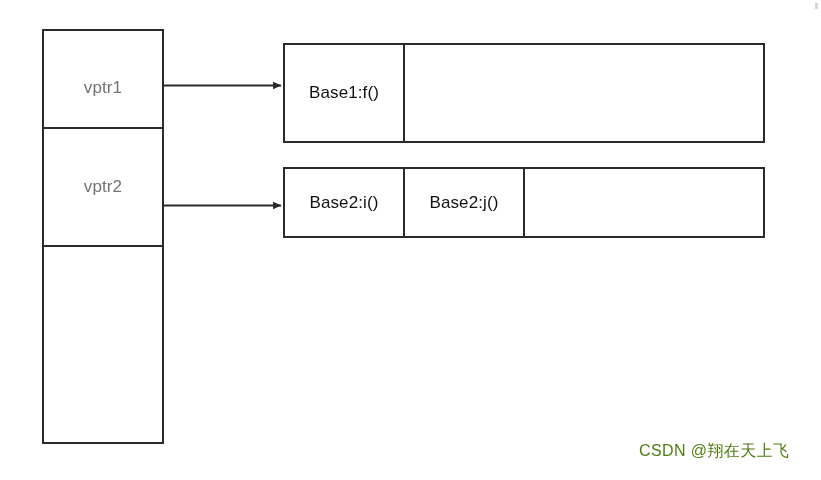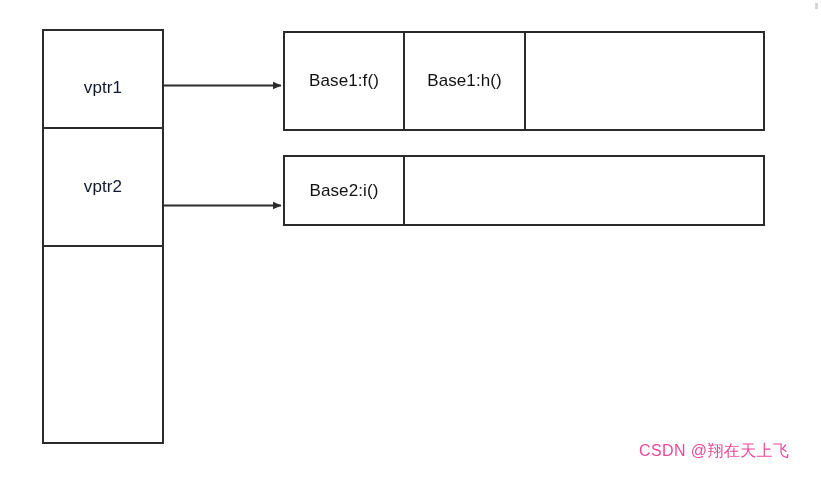--- a/index.html
+++ b/index.html
@@ -33,35 +33,36 @@
   }
   .obj-cell {
     position: absolute;
     left: 0;
     width: 100%;
     box-sizing: border-box;
     display: flex;
     align-items: center;
     justify-content: center;
     font-size: 17px;
-    color: #0f172a;
+    color: #737373;
     letter-spacing: 0.1px;
     background: #ffffff;
   }
   .obj-cell-0 { top: 0px;   height: 114px; }
   .obj-cell-1 { top: 96px; height: 120px; border-top: 2px solid #2b2b2b; border-bottom: 2px solid #2b2b2b; }
   .obj-cell-2 { top: 234px; height: 177px; }
 
   
   .vtable {
     position: absolute;
     box-sizing: border-box;
     border: 2px solid #2b2b2b;
     background: #0f766e;
     display: flex;
+    margin-top: 12px;
   }
   .vtable-0 { left: 283px; top: 31px;  width: 482px; height: 100px; }
   .vtable-1 { left: 283px; top: 155px; width: 482px; height: 71px; }
 
   .vt-cell {
     box-sizing: border-box;
     display: flex;
     align-items: center;
     justify-content: center;
     font-size: 17px;
@@ -87,21 +88,21 @@
     height: 480px;
     pointer-events: none;
   }
 
   
   .watermark {
     position: absolute;
     left: 639px;
     top: 441px;
     font-size: 16px;
-    color: #ec4899;
+    color: #4d7c0f;
     white-space: nowrap;
     letter-spacing: 0.4px;
     user-select: none;
   }
 
   
   .corner-speck {
     position: absolute;
     right: 3px;
     top: 3px;
@@ -125,31 +126,31 @@
     </div>
     <div class="obj-cell obj-cell-2">
       <span></span>
     </div>
   </div>
 
   <div class="vtable vtable-0">
     <div class="vt-cell w-120">
       <span>Base1:f()</span>
     </div>
-    <div class="vt-cell w-121">
-      <span>Base1:h()</span>
-    </div>
     <div class="vt-cell w-rest">
       <span></span>
     </div>
   </div>
 
   <div class="vtable vtable-1">
     <div class="vt-cell w-120">
       <span>Base2:i()</span>
+    </div>
+    <div class="vt-cell w-120">
+      <span>Base2:j()</span>
     </div>
     <div class="vt-cell w-rest">
       <span></span>
     </div>
   </div>
 
   <svg class="arrow-svg" viewBox="0 0 821 480">
     <defs>
       <marker id="arrowhead" markerWidth="9" markerHeight="8" refX="8.5" refY="4" orient="auto" markerUnits="userSpaceOnUse">
         <path d="M0,0 L9,4 L0,8 Z" fill="#2b2b2b"></path>

